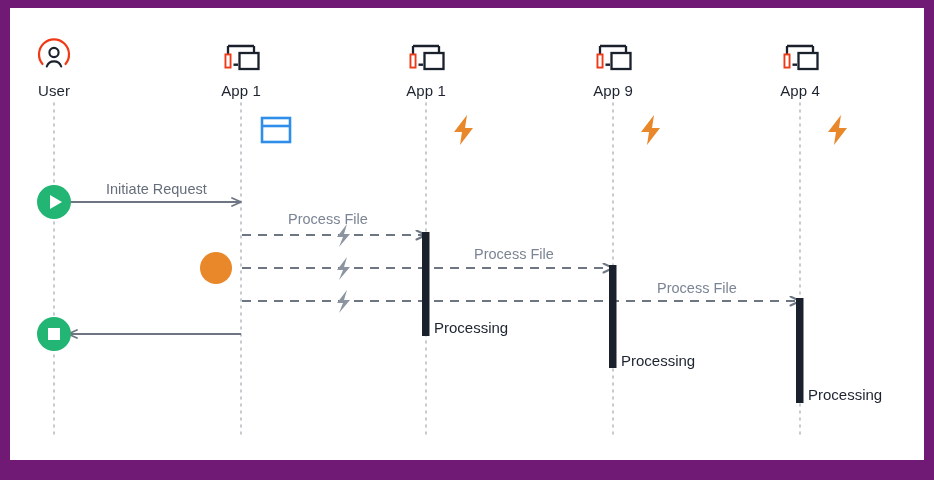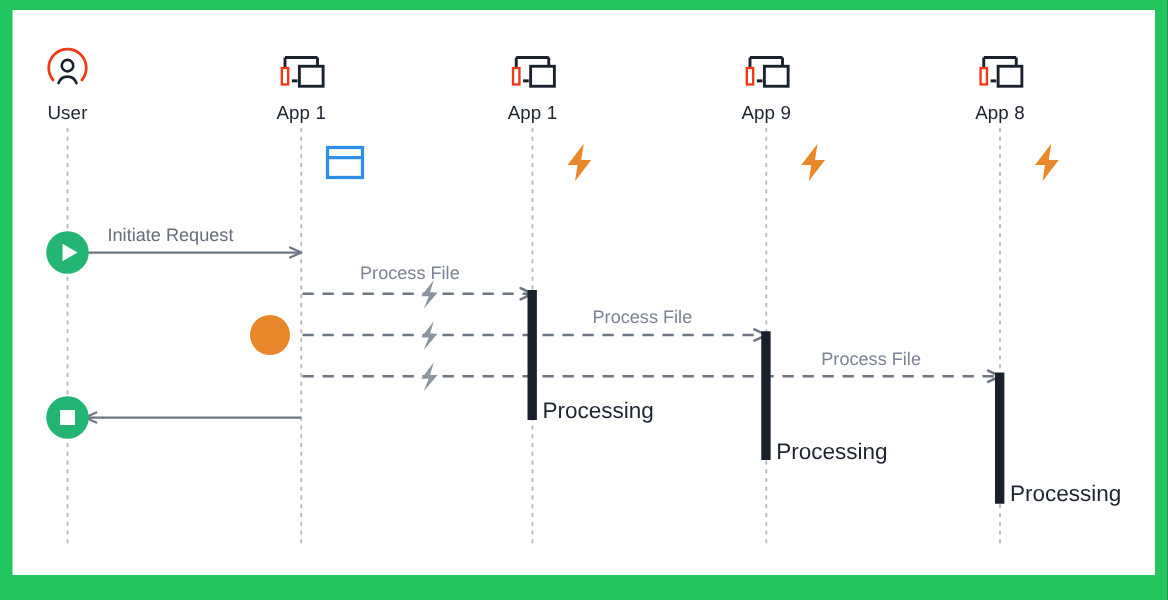--- a/index.html
+++ b/index.html
@@ -11,21 +11,21 @@
     width: 934px;
     height: 480px;
     overflow: hidden;
     font-family: "Liberation Sans", sans-serif;
   }
 
   #frame {
     position: relative;
     width: 934px;
     height: 480px;
-    background: #22c55e;
+    background: #701a75;
     box-sizing: border-box;
   }
 
   #canvas {
     position: absolute;
     left: 10px;
     top: 8px;
     width: 914px;
     height: 452px;
     background: #ffffff;
@@ -77,21 +77,21 @@
     white-space: nowrap;
     line-height: 16px;
   }
   .msg-label.solid {
     color: #666e7b;
   }
 
   
   .act-label {
     position: absolute;
-    font-size: 18px;
+    font-size: 15px;
     color: #1d2430;
     white-space: nowrap;
     line-height: 16px;
   }
 
   
   .marker {
     position: absolute;
     width: 34px;
     height: 34px;
@@ -226,21 +226,21 @@
     <div class="participant" style="left:790px; top:28px;">
       <div class="icon-wrap">
         <svg width="46" height="36" viewBox="0 0 46 36">
           <path d="M10,6 L10,15 M10,6 L36,6 M36,6 L36,13" fill="none" stroke="#1a202c" stroke-width="2.3" stroke-linejoin="miter"></path>
           <rect x="6.5" y="13.5" width="7" height="15" fill="#F03A17"></rect>
           <rect x="8.4" y="15.4" width="3.2" height="11.2" fill="#ffffff"></rect>
           <rect x="15.5" y="23.5" width="4.5" height="2.4" fill="#1a202c"></rect>
           <rect x="21.5" y="13" width="19" height="16" fill="none" stroke="#1a202c" stroke-width="2.3"></rect>
         </svg>
       </div>
-      <div class="p-label">App 8</div>
+      <div class="p-label">App 4</div>
     </div>
 
     <div class="badge" style="left:244px; top:100px;">
       <svg width="36" height="32" viewBox="0 0 36 32">
         <rect x="4" y="4" width="28" height="24" fill="none" stroke="#2F8EEA" stroke-width="2.6"></rect>
         <line x1="4" y1="12" x2="32" y2="12" stroke="#2F8EEA" stroke-width="2.6"></line>
       </svg>
     </div>
 
     <div class="badge" style="left:432px; top:100px;">
@@ -264,21 +264,21 @@
     <div class="marker start" style="left:27px; top:177px;">
       <div class="tri"></div>
     </div>
 
     <div class="marker stop" style="left:27px; top:309px;">
       <div class="sq"></div>
     </div>
 
     <div class="dot-marker" style="left:190px; top:244px;"></div>
 
-    <div class="msg-label solid" style="left:76px; top:173px;">Initiate Request</div>
+    <div class="msg-label solid" style="left:96px; top:173px;">Initiate Request</div>
 
     <div class="msg-label" style="left:278px; top:203px;">Process File</div>
 
     <div class="msg-label" style="left:464px; top:238px;">Process File</div>
 
     <div class="msg-label" style="left:647px; top:272px;">Process File</div>
 
 
     <div class="act-label" style="left:424px; top:312px;">Processing</div>
 

